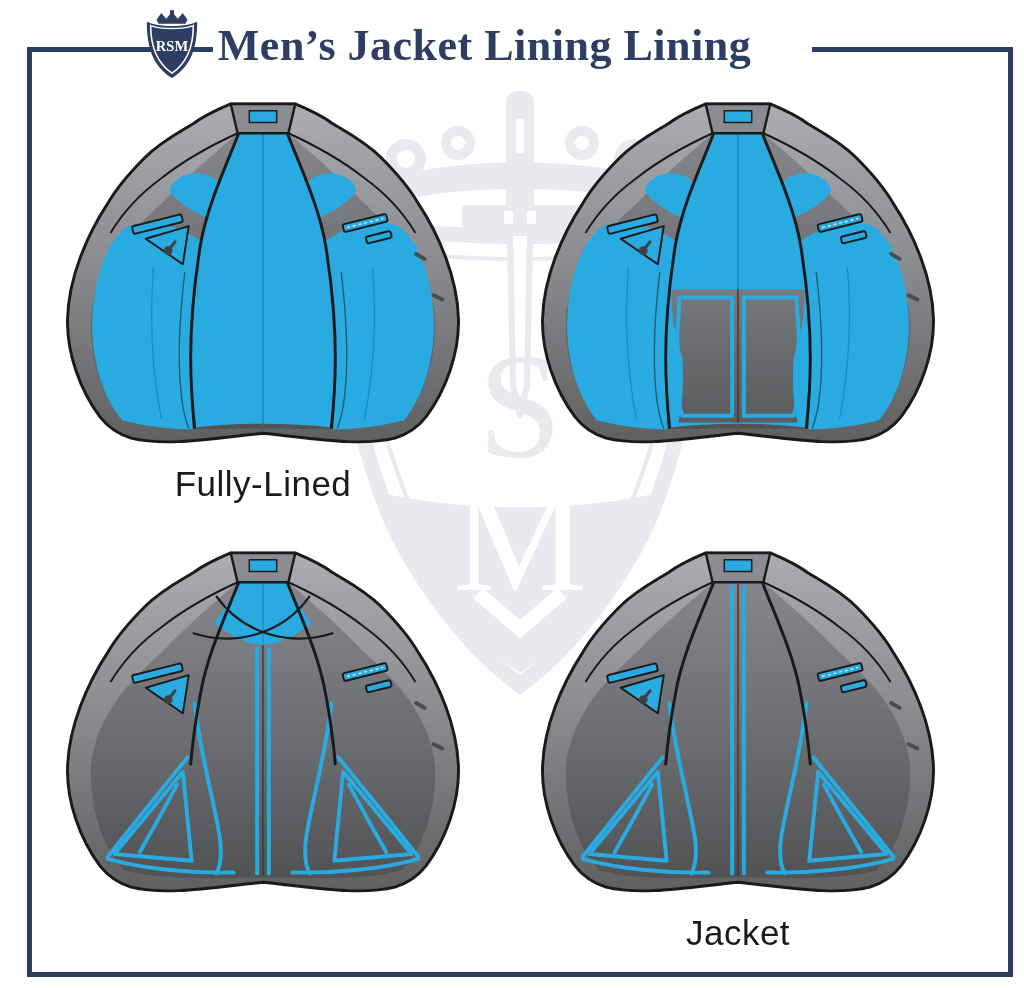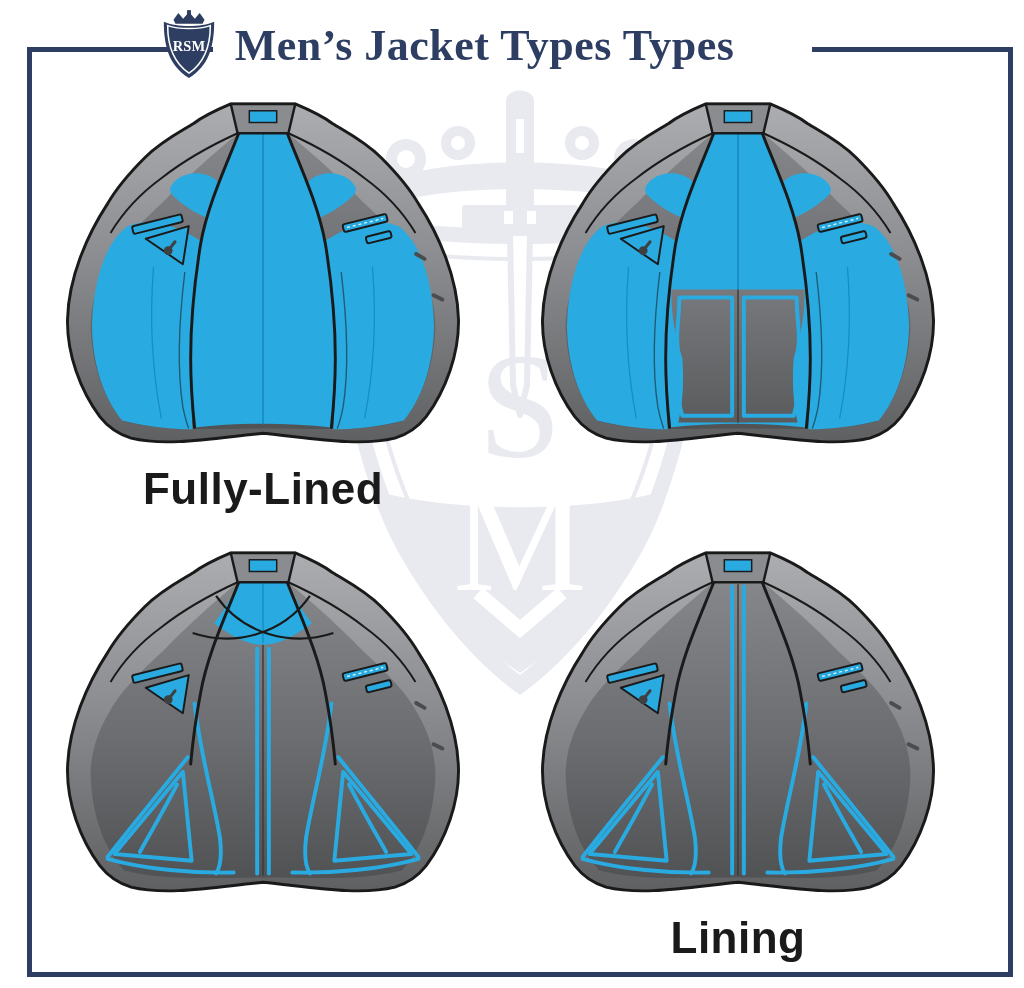--- a/index.html
+++ b/index.html
@@ -40,21 +40,21 @@
   .watermark{position:absolute;left:310px;top:85px;width:420px;height:630px;z-index:0;}
   .wm-letter{font-family:"Liberation Serif","DejaVu Serif",serif;font-weight:400;}
   
   .jacket-card{position:absolute;width:430px;z-index:1;}
   .jacket-card svg.jacket{display:block;width:430px;height:354px;}
   .card-1{left:48px;top:96px;}
   .card-2{left:523px;top:96px;}
   .card-3{left:48px;top:545px;}
   .card-4{left:523px;top:545px;}
   .jacket-label{
-    margin-top:14px;text-align:center;font-size:44px;font-weight:700;
+    margin-top:14px;text-align:center;font-size:35px;font-weight:400;
     color:var(--label-text);letter-spacing:0.5px;
   }
   
   .blue-fill{fill:var(--accent-blue);}
   .piping{stroke:var(--accent-blue);}
   .hidden-defs{position:absolute;width:0;height:0;overflow:hidden;}
 </style>
 </head>
 <body>
 
@@ -173,21 +173,21 @@
 </svg>
 
 <div class="header">
   <svg class="logo" viewBox="0 0 64 72" aria-hidden="true">
     <rect x="30" y="0" width="4" height="12" fill="var(--navy-frame)"></rect>
     <path d="M16,10 L21,3 L26,9 L32,2 L38,9 L43,3 L48,10 L46,14 L18,14 Z" fill="var(--navy-frame)"></path>
     <path d="M6,12 C20,18 44,18 58,12 C58,38 52,58 32,70 C12,58 6,38 6,12 Z" fill="var(--navy-frame)"></path>
     <path d="M10,16 C21,20 43,20 54,16 C54,36 48,54 32,65 C16,54 10,36 10,16 Z" fill="none" stroke="#FFFFFF" stroke-width="1.6"></path>
     <text x="32" y="42" font-family="Liberation Serif, DejaVu Serif, serif" font-size="15" font-weight="700" text-anchor="middle" fill="#FFFFFF">RSM</text>
   </svg>
-  <div class="title">Men’s Jacket Types Types</div>
+  <div class="title">Men’s Jacket Lining Lining</div>
 </div>
 
 <div class="frame"></div>
 <div class="frame-top-seg frame-top-left"></div>
 <div class="frame-top-seg frame-top-right"></div>
 
 <div class="jacket-card card-1">
   <svg class="jacket" viewBox="0 0 440 362">
     <use href="#p-sil" fill="url(#bodyGrad)" stroke="#1A1A1A" stroke-width="3" stroke-linejoin="round"></use>
     <use href="#p-inner" fill="url(#innerGrad)"></use>
@@ -273,14 +273,14 @@
       <g class="piping" fill="none" stroke-width="4" stroke-linecap="round">
         <path d="M214,42 L214,336"></path>
           <path d="M226,42 L226,336"></path>
       </g>
     </g>
     <use href="#p-pipeset" style="color:var(--accent-blue)"></use>
     <use href="#p-lapels-short"></use>
     <use href="#p-collar"></use>
     <use href="#p-pockets"></use>
   </svg>
-  <div class="jacket-label">Lining</div>
+  <div class="jacket-label">Jacket</div>
 </div>
 
 </body></html>

